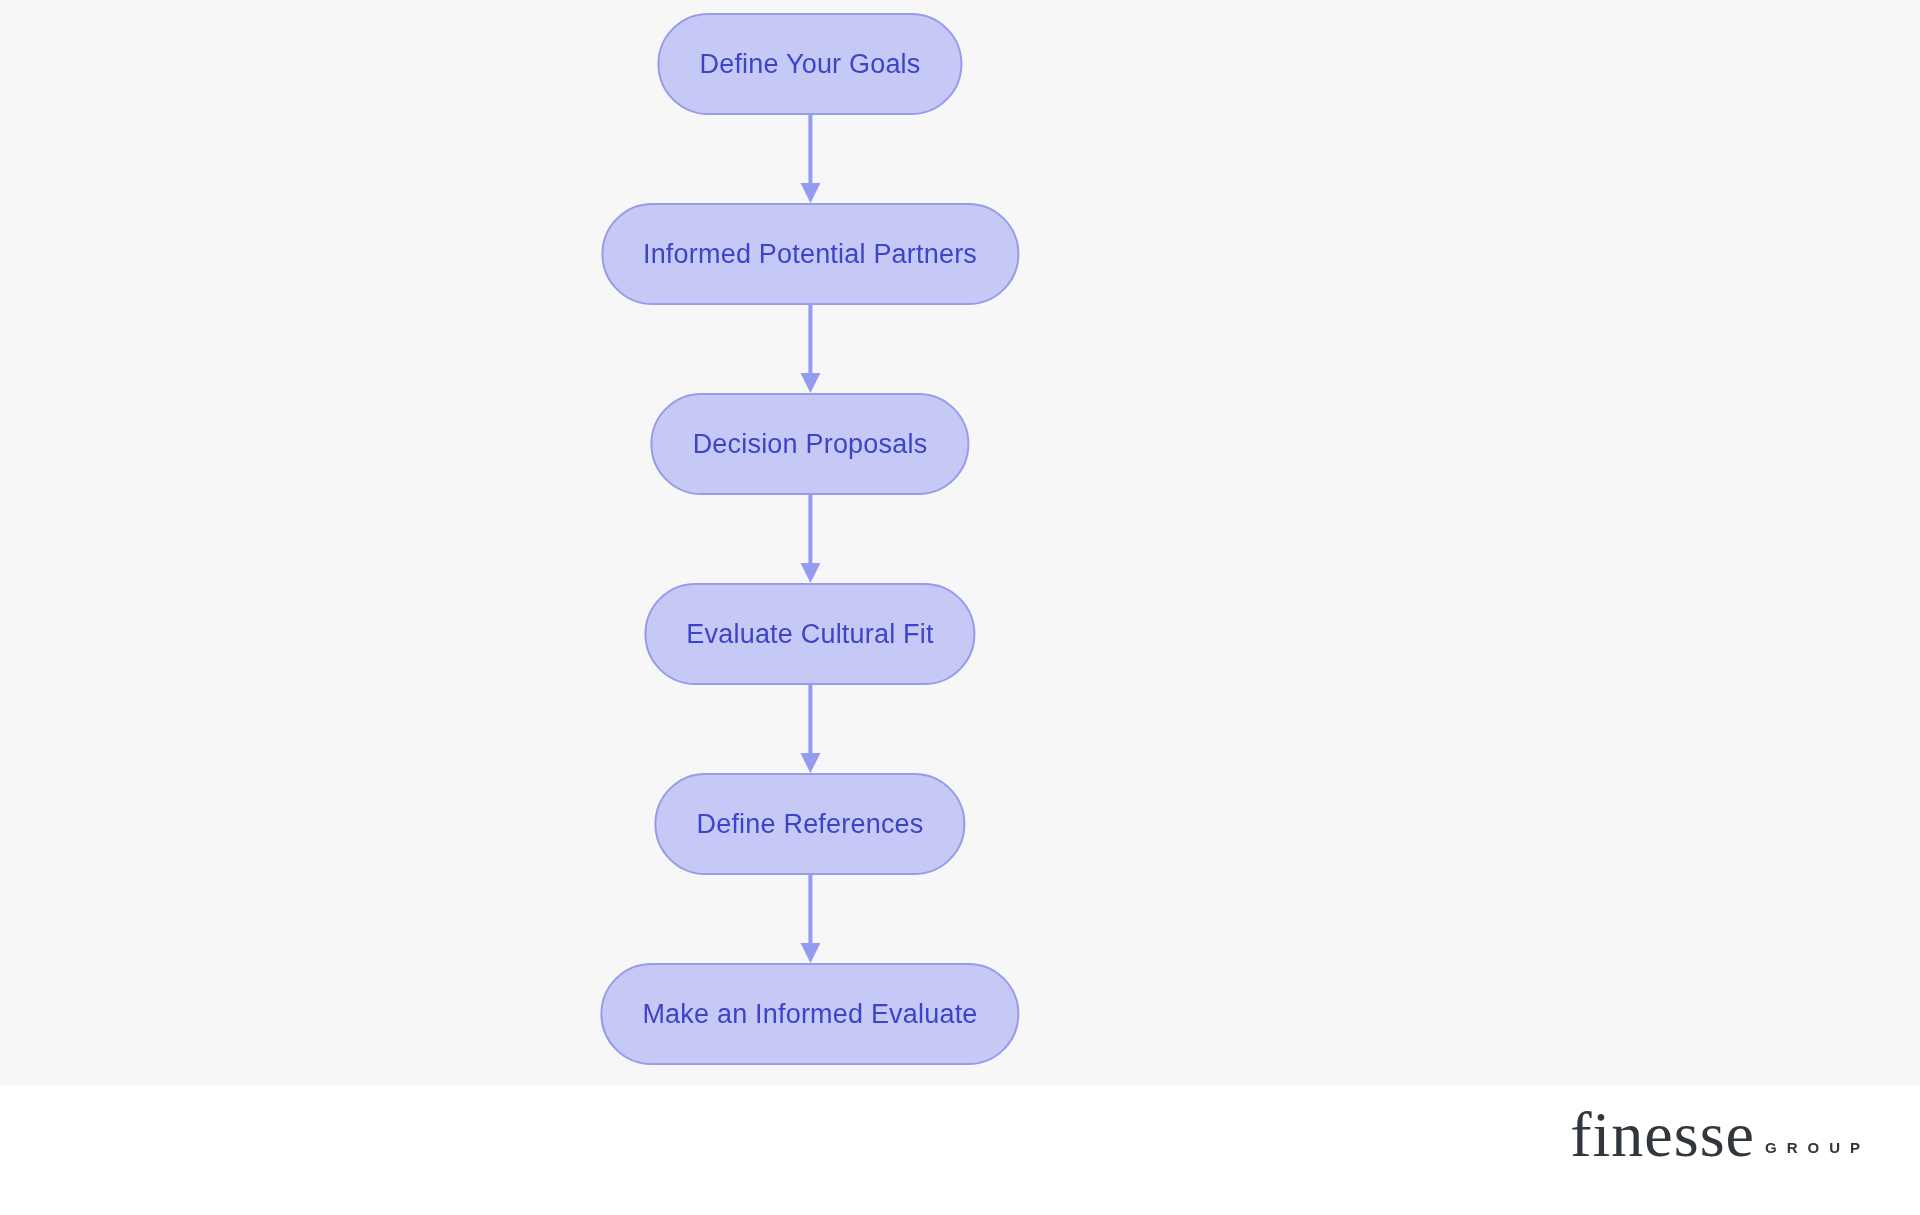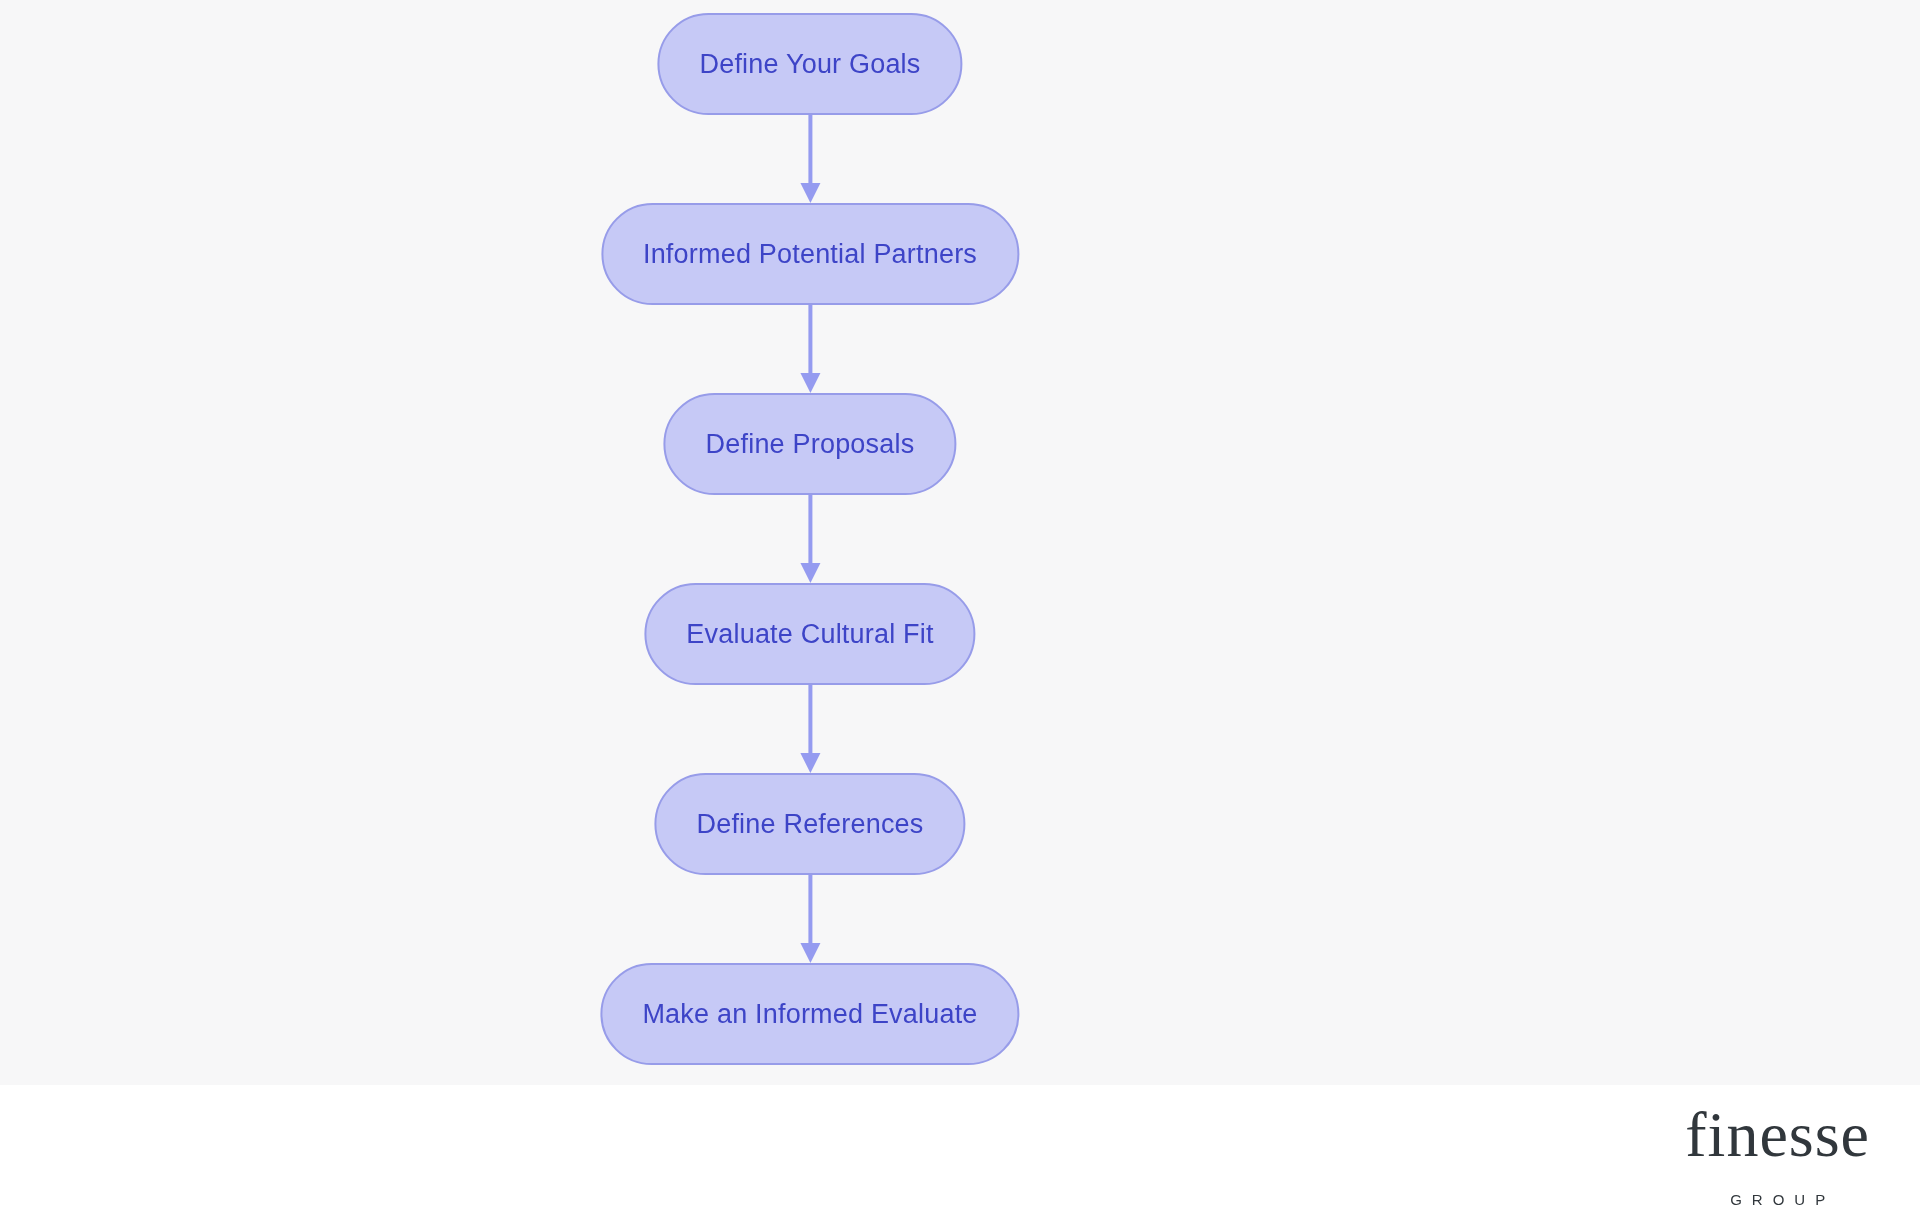--- a/index.html
+++ b/index.html
@@ -76,34 +76,34 @@
     position:absolute;
     left:0;top:1085px;
     width:1920px;height:130px;
     background:var(--footer-background);
   }
   .logo{
     position:absolute;
     right:50px;
     top:18px;
     display:flex;
-    flex-direction:column;
+    flex-direction:row;
     align-items:center;
   }
   .logo-text{
     font-family:"Liberation Serif", serif;
     font-size:64px;
     font-weight:400;
     line-height:1;
     letter-spacing:1px;
     color:var(--logo);
   }
   .logo-sub{
     font-size:15px;
-    font-weight:400;
+    font-weight:700;
     letter-spacing:10px;
     padding-left:10px; 
     margin-top:24px;
     color:var(--logo);
   }
 </style>
 </head>
 <body>
 
 <div class="canvas">
@@ -121,21 +121,21 @@
     <div class="node">
       <span class="node-label">Informed Potential Partners</span>
     </div>
 
     <div class="arrow">
       <div class="arrow-line"></div>
       <div class="arrow-head"></div>
     </div>
 
     <div class="node">
-      <span class="node-label">Define Proposals</span>
+      <span class="node-label">Decision Proposals</span>
     </div>
 
     <div class="arrow">
       <div class="arrow-line"></div>
       <div class="arrow-head"></div>
     </div>
 
     <div class="node">
       <span class="node-label">Evaluate Cultural Fit</span>
     </div>

